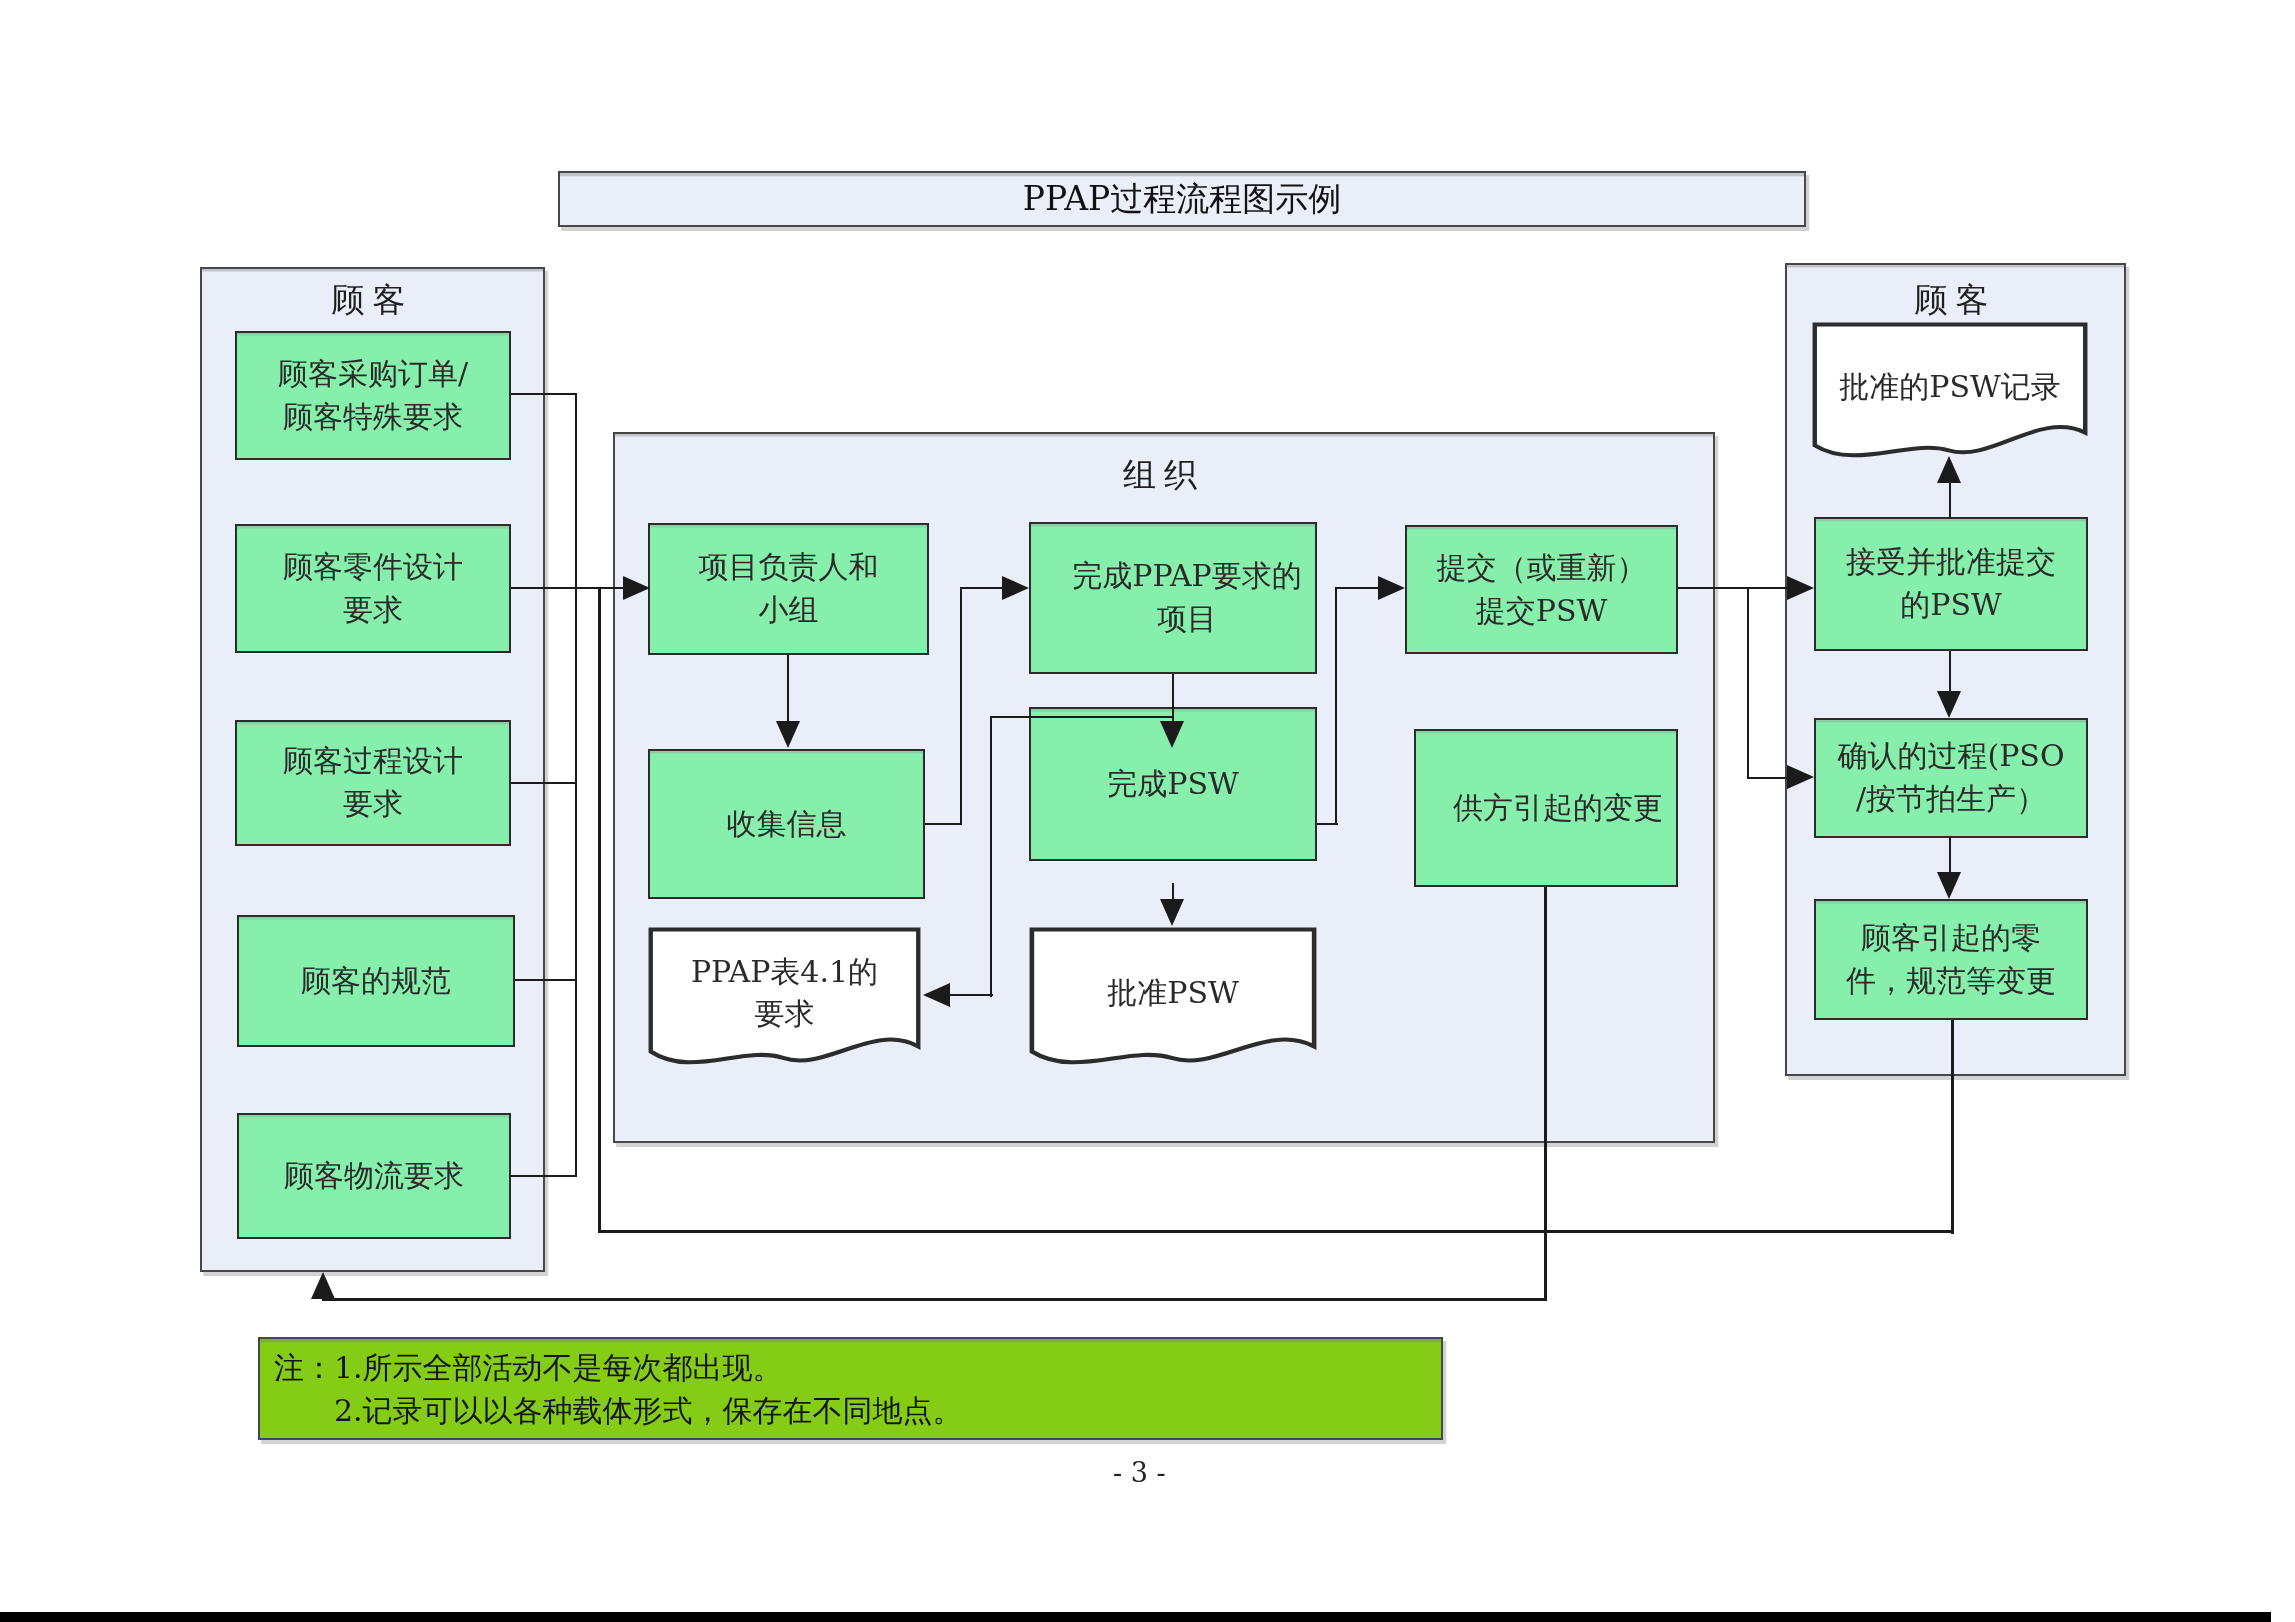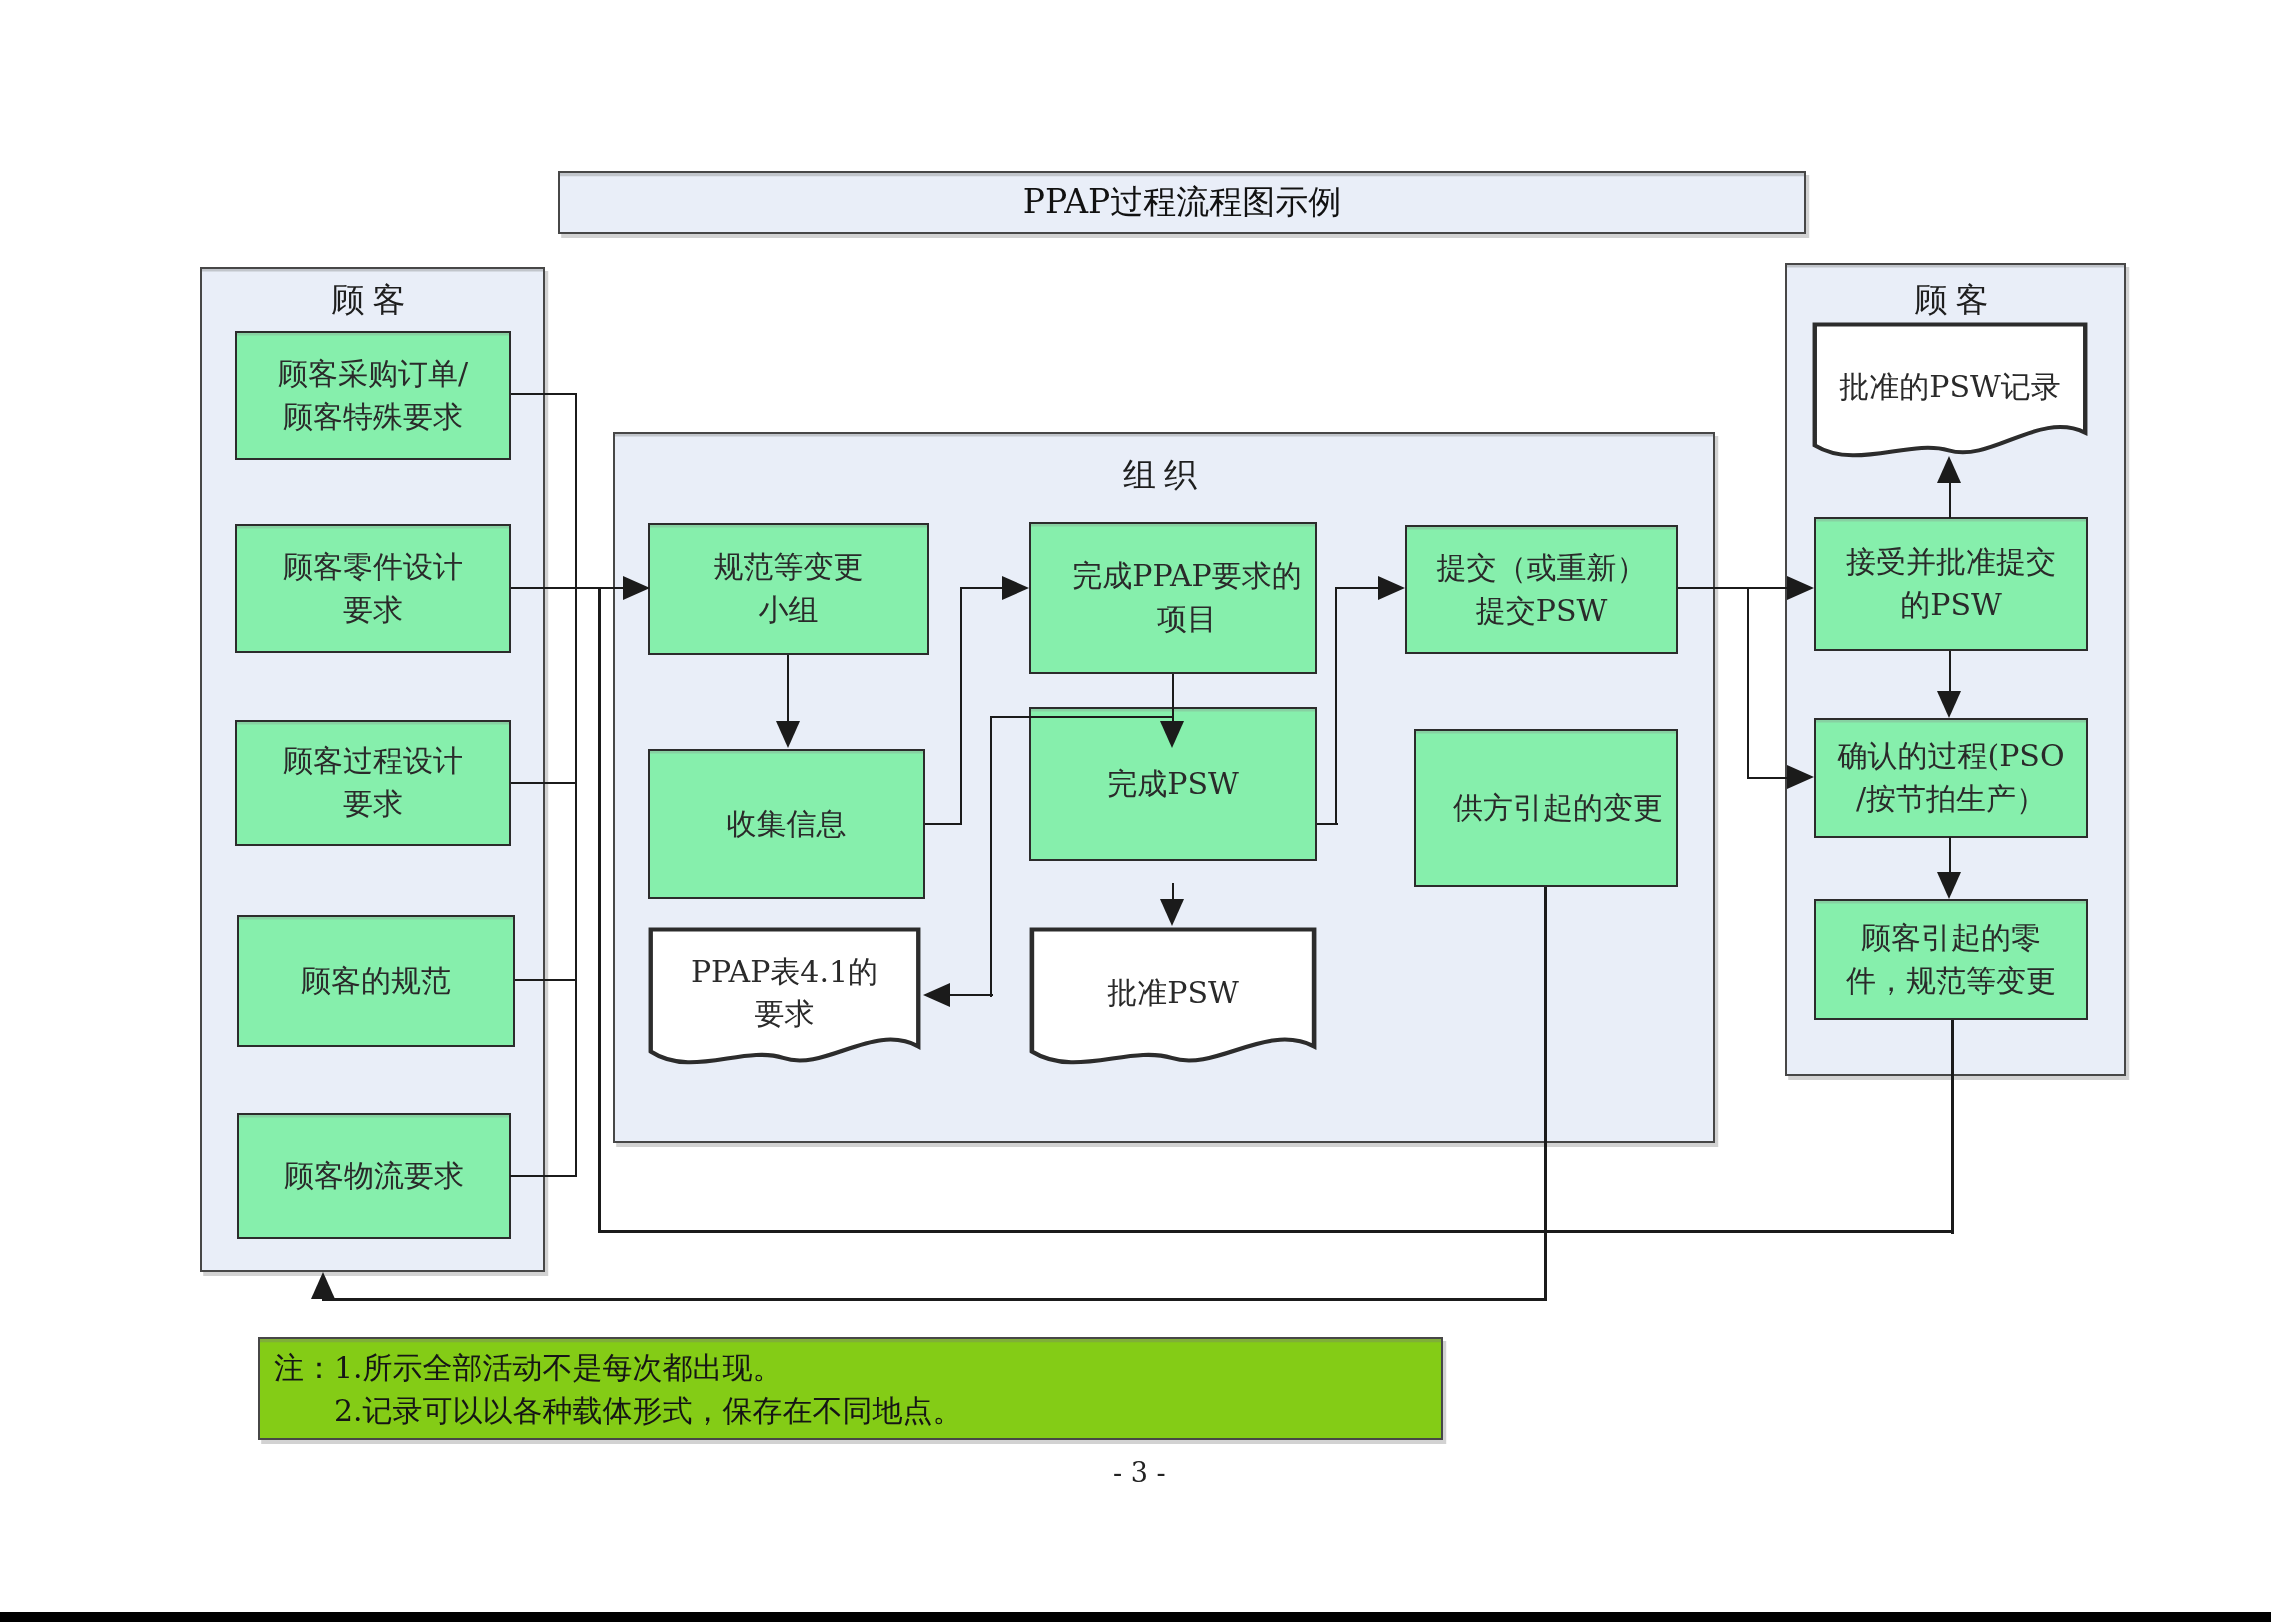--- a/index.html
+++ b/index.html
@@ -52,40 +52,40 @@
   .ah.down {border-left:12.6px solid transparent;border-right:12.6px solid transparent;border-top:27px solid #1b1b1b;}
   .ah.up   {border-left:12.6px solid transparent;border-right:12.6px solid transparent;border-bottom:27px solid #1b1b1b;}
   .pageno{position:absolute;font-size:27px;color:#222;}
   .scanbar{position:absolute;background:#000;}
 </style>
 </head>
 <body>
 
 <div id="canvas">
 
-  <div class="banner" style="left:558px;top:171px;width:1248px;height:63px;">
+  <div class="banner" style="left:558px;top:171px;width:1248px;height:56px;">
     <span>PPAP过程流程图示例</span>
   </div>
 
   <div class="panel" style="left:200px;top:267px;width:345px;height:1005px;"></div>
   <div class="panel-header" style="left:200px;top:278px;width:345px;">顾客</div>
 
   <div class="pbox" style="left:235px;top:331px;width:276px;height:129px;">顾客采购订单/
 顾客特殊要求</div>
   <div class="pbox" style="left:235px;top:524px;width:276px;height:129px;">顾客零件设计
 要求</div>
   <div class="pbox" style="left:235px;top:720px;width:276px;height:126px;">顾客过程设计
 要求</div>
   <div class="pbox" style="left:237px;top:915px;width:278px;height:132px;">顾客的规范</div>
   <div class="pbox" style="left:237px;top:1113px;width:274px;height:126px;">顾客物流要求</div>
 
   <div class="panel" style="left:613px;top:432px;width:1102px;height:711px;"></div>
   <div class="panel-header" style="left:613px;top:453px;width:1102px;">组织</div>
 
-  <div class="pbox" style="left:648px;top:523px;width:281px;height:132px;">规范等变更
+  <div class="pbox" style="left:648px;top:523px;width:281px;height:132px;">项目负责人和
 小组</div>
   <div class="pbox" style="left:648px;top:749px;width:277px;height:150px;">收集信息</div>
   <div class="pbox" style="left:1029px;top:522px;width:288px;height:152px;padding-left:28px;">完成PPAP要求的
 项目</div>
   <div class="pbox" style="left:1029px;top:707px;width:288px;height:154px;">完成PSW</div>
   <div class="pbox" style="left:1405px;top:525px;width:273px;height:129px;">提交（或重新）
 提交PSW</div>
   <div class="pbox" style="left:1414px;top:729px;width:264px;height:158px;padding-left:24px;">供方引起的变更</div>
 
   <div class="doc" style="left:648px;top:927px;width:273px;height:154px;">

